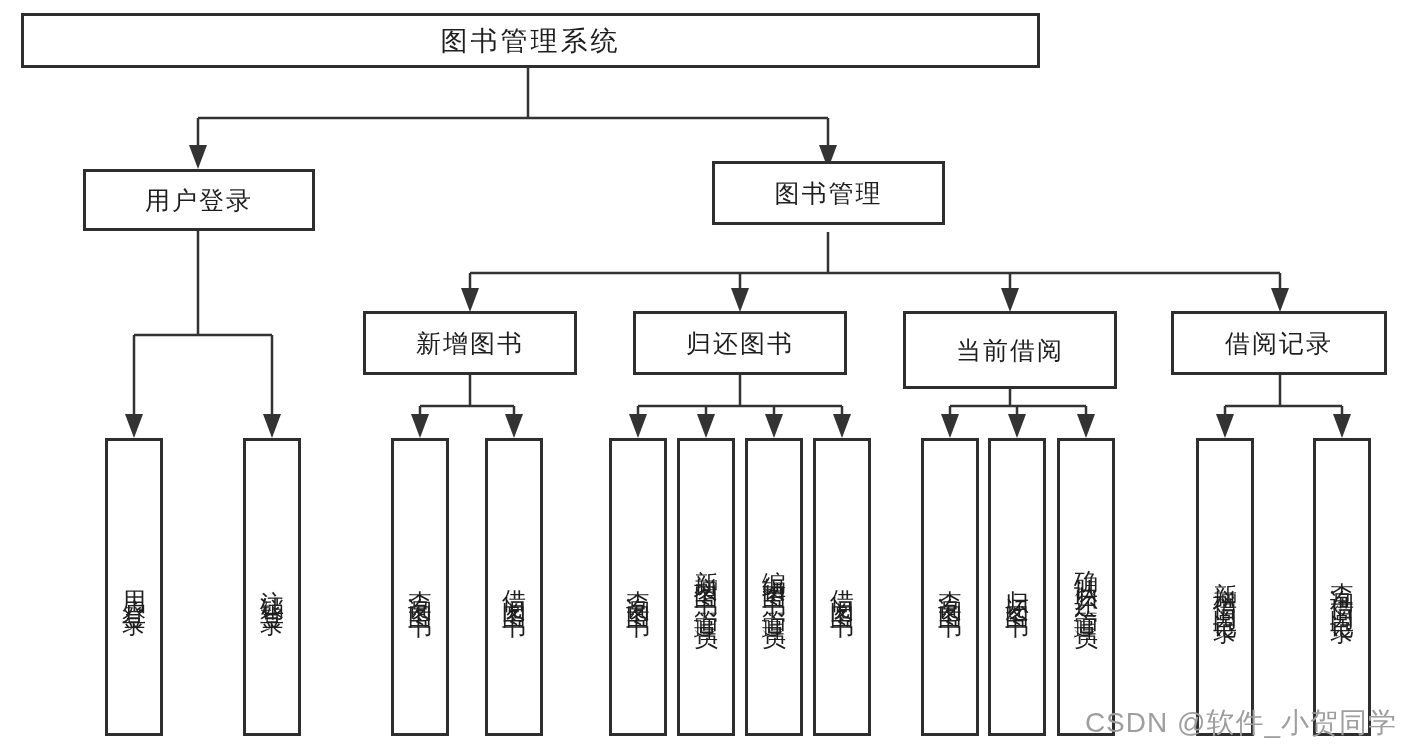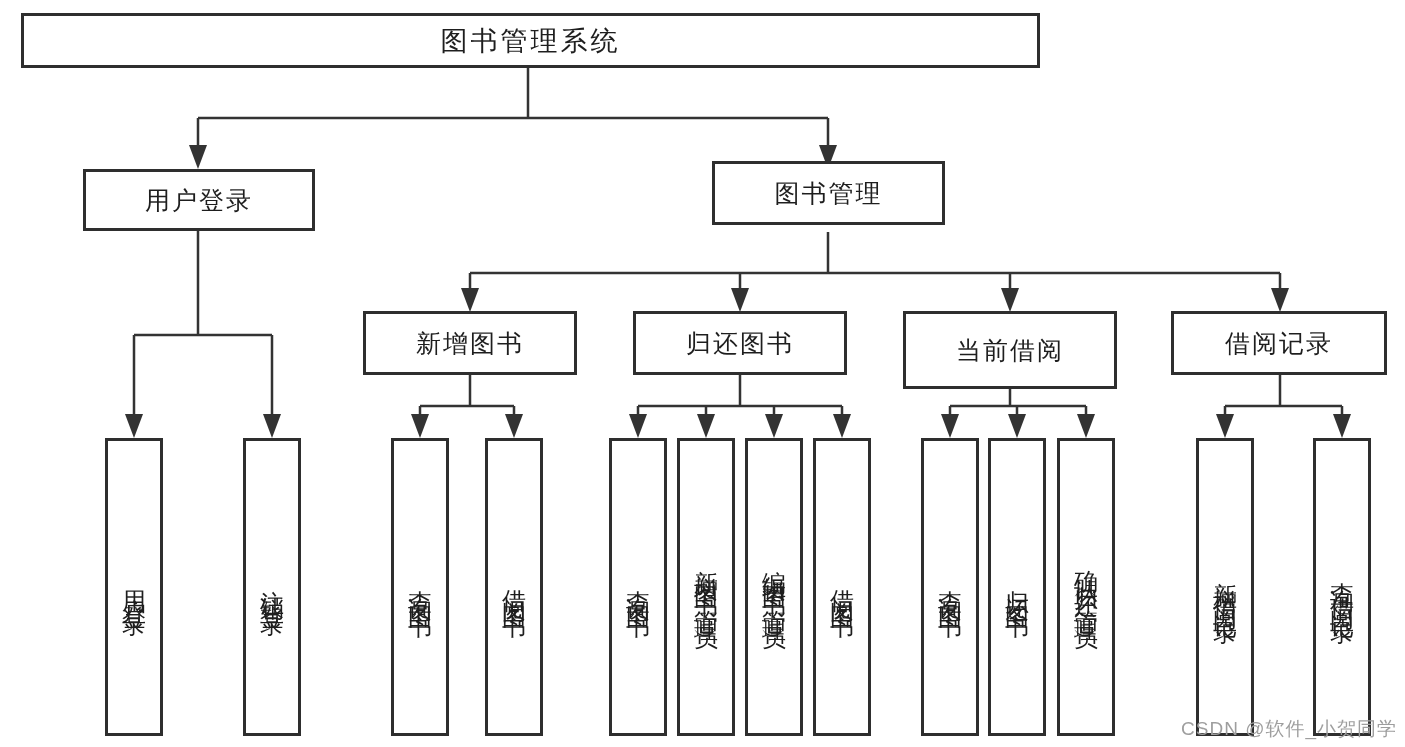--- a/index.html
+++ b/index.html
@@ -47,21 +47,21 @@
   .node.v {
     writing-mode: vertical-rl;
     font-size: 24px;
     letter-spacing: 8px;
     white-space: normal;
   }
   .watermark {
     position: absolute;
     right: 8px;
     bottom: 5px;
-    font-size: 19px;
+    font-size: 28px;
     letter-spacing: 1px;
     color: var(--watermark);
   }
 </style>
 </head>
 <body>
 
 <div class="canvas">
 
   <svg class="wires" viewBox="0 0 1405 747" xmlns="http://www.w3.org/2000/svg">

